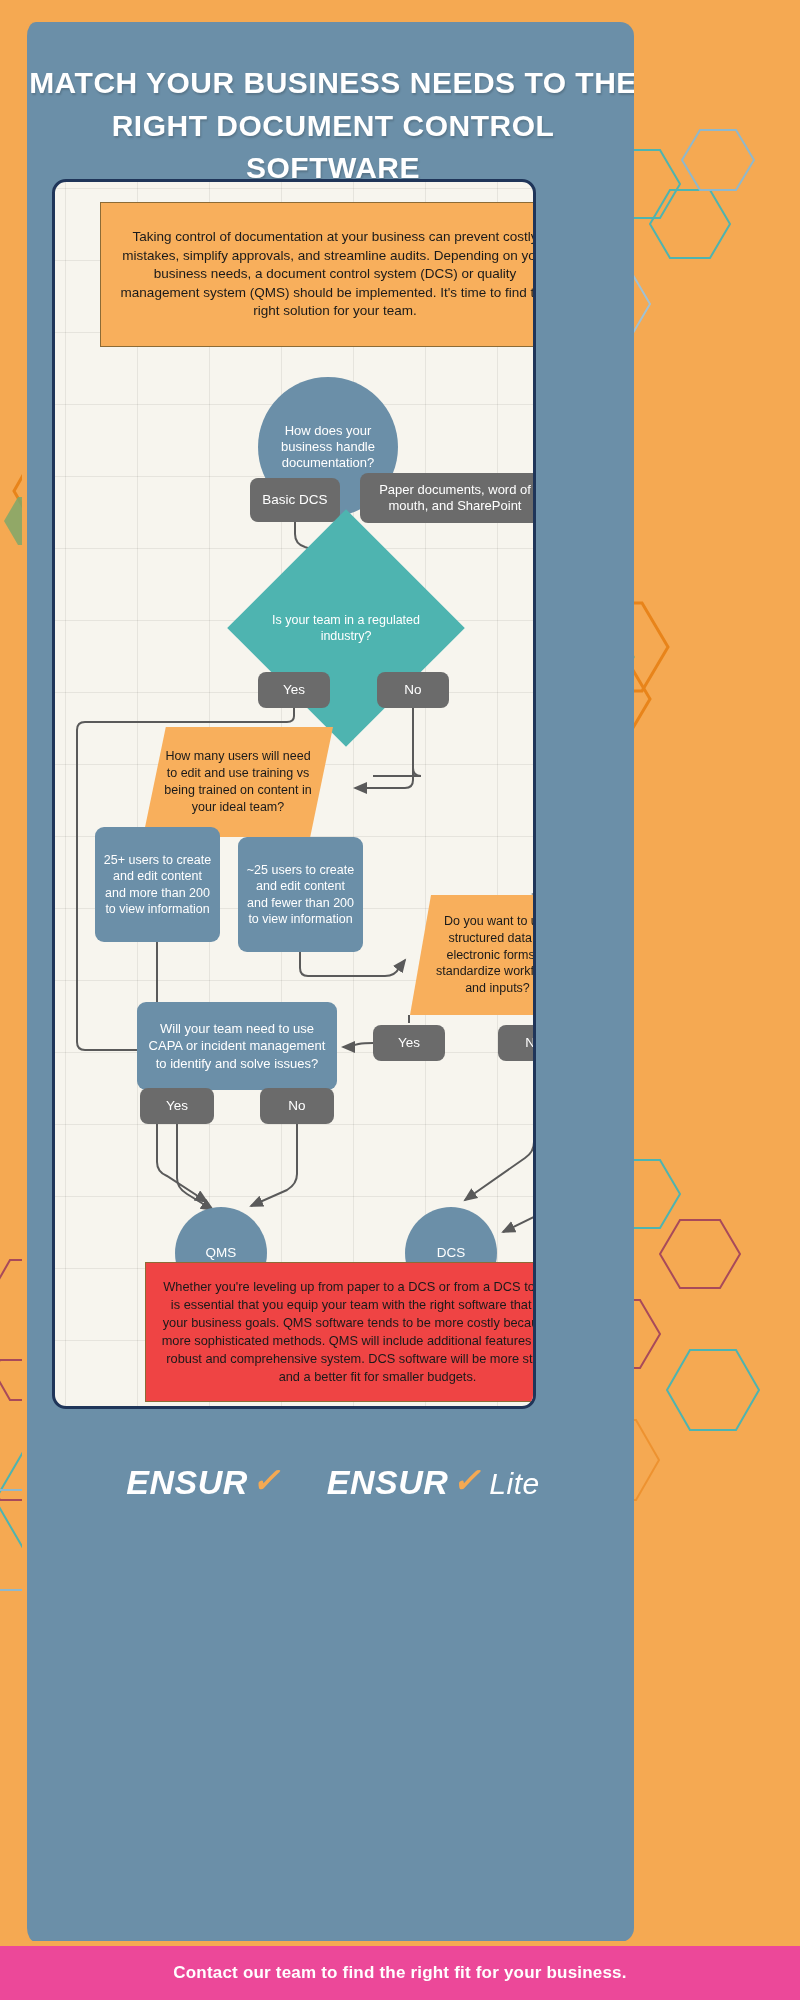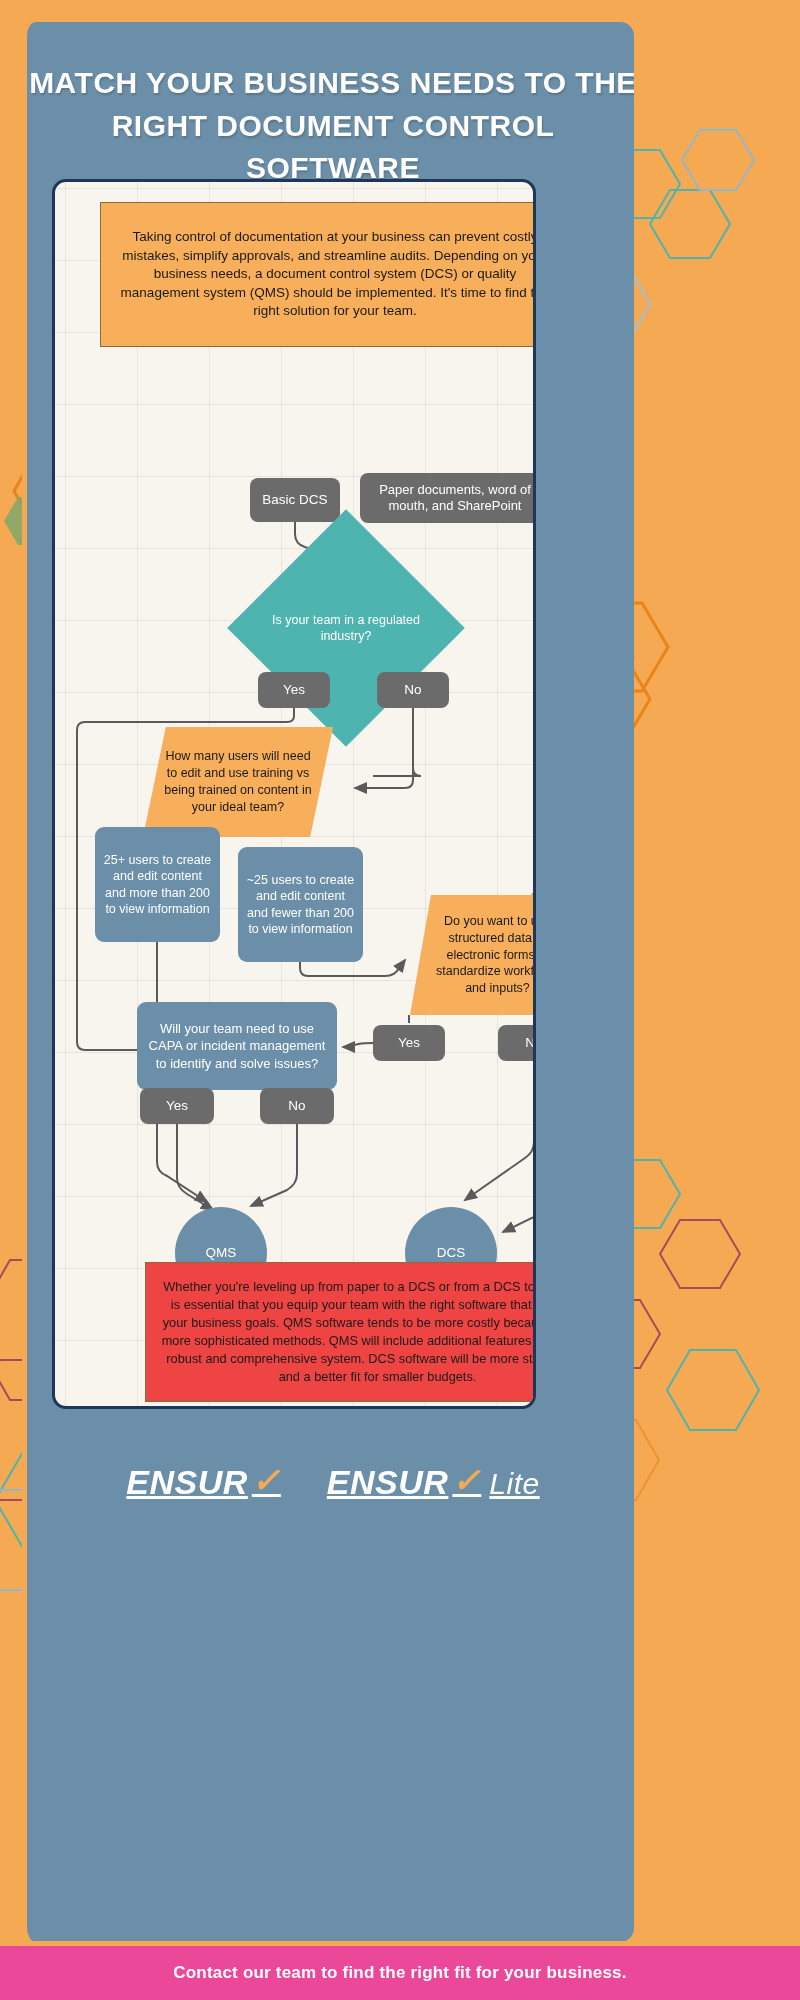--- a/index.html
+++ b/index.html
@@ -117,37 +117,37 @@
     justify-content: center; text-align: center; padding: 0 16px;
   }
   .p-users { left: 88px; top: 545px; width: 190px; height: 110px; }
   .p-struct { left: 355px; top: 713px; width: 175px; height: 120px; }
 
   .n-blue {
     background: #6B8FA8; color: #ffffff; border-radius: 9px;
     font-size: 12.5px; line-height: 1.32;
   }
   .b-25plus { left: 40px; top: 645px; width: 125px; height: 115px; }
-  .b-25less { left: 183px; top: 655px; width: 125px; height: 115px; margin-top: 10px; }
+  .b-25less { left: 183px; top: 655px; width: 125px; height: 115px; }
   .b-capa   { left: 82px; top: 820px; width: 200px; height: 88px; font-size: 13px; }
 
   .n-summary {
     left: 90px; top: 1080px; width: 465px; height: 140px;
     background: #ef4444; border: 1px solid #8C6B36;
     color: #1a1a1a; font-size: 12.8px; line-height: 1.42;
   }
   .n-summary span { padding: 0 14px; }
 
   
   .logos {
     position: absolute; left: 0; top: 1425px; width: 612px; height: 70px;
     display: flex; align-items: center; justify-content: center; gap: 46px;
   }
   .logo { display: flex; align-items: baseline; color: #ffffff;
-          font-size: 34px; font-weight: bold; font-style: italic; letter-spacing: 0.5px; text-decoration: underline; }
+          font-size: 34px; font-weight: bold; font-style: italic; letter-spacing: 0.5px; }
   .check { margin-left: 4px; position: relative; top: -2px; }
   .lite { font-size: 30px; font-weight: normal; font-style: italic; margin-left: 8px; color:#ffffff; }
 
   
   .contactbar {
     position: absolute; left: 0; bottom: 0; width: 800px; height: 56px;
     background: #ec4899;
     display: flex; align-items: center; justify-content: center;
     border-top: 2px solid #F5A952;
   }
@@ -261,20 +261,23 @@
             <path d="M242,942 L242,992 Q242,1002 232,1008 L196,1024" marker-end="url(#arw)"></path>
 
             <path d="M530,712 L530,1000 Q530,1012 518,1016 L448,1050" marker-end="url(#arw)"></path>
           </g>
         </svg>
 
         <div class="node n-intro">
           <span>Taking control of documentation at your business can prevent costly mistakes, simplify approvals, and streamline audits. Depending on your business needs, a document control system (DCS) or quality management system (QMS) should be implemented. It's time to find the right solution for your team.</span>
         </div>
 
+        <div class="node n-circle c-q1">
+          <span>How does your business handle documentation?</span>
+        </div>
 
         <div class="node n-gray g-basic">
           <span>Basic DCS</span>
         </div>
         <div class="node n-diamond">
           <div class="dia-shape"></div>
           <div class="dia-text">Is your team in a regulated industry?</div>
         </div>
 
         <div class="node n-gray g-paper">

